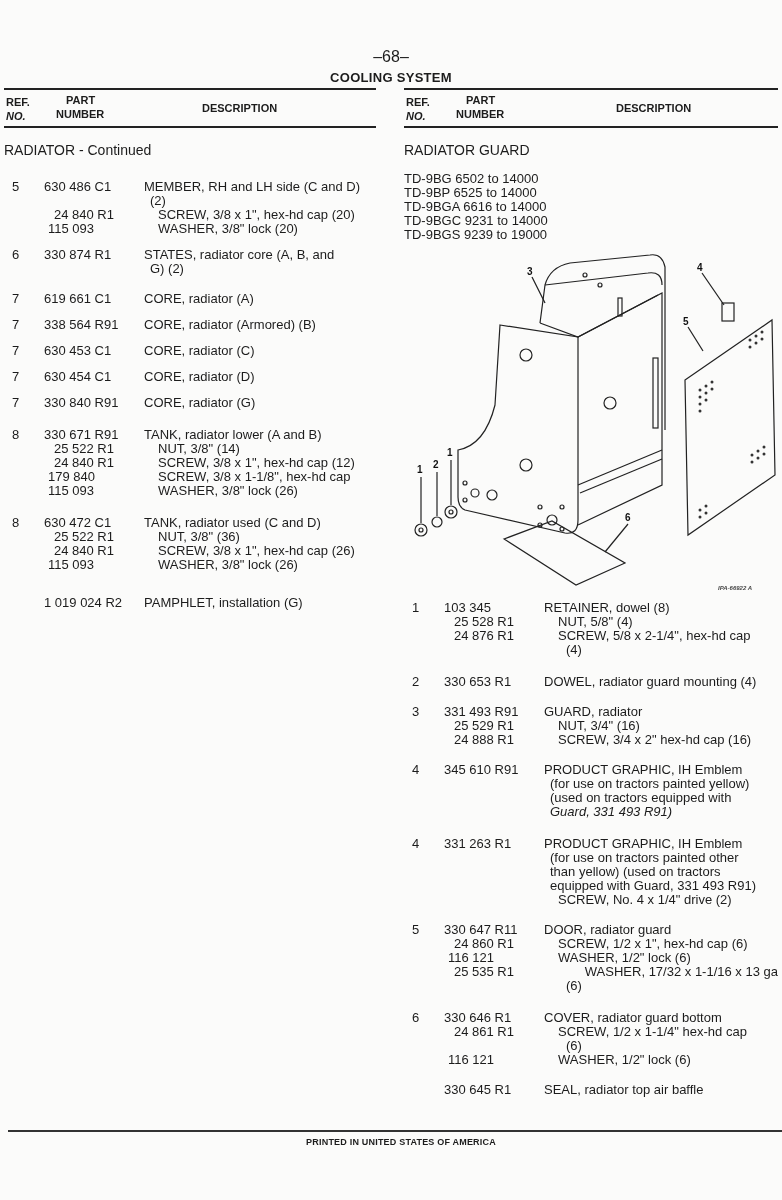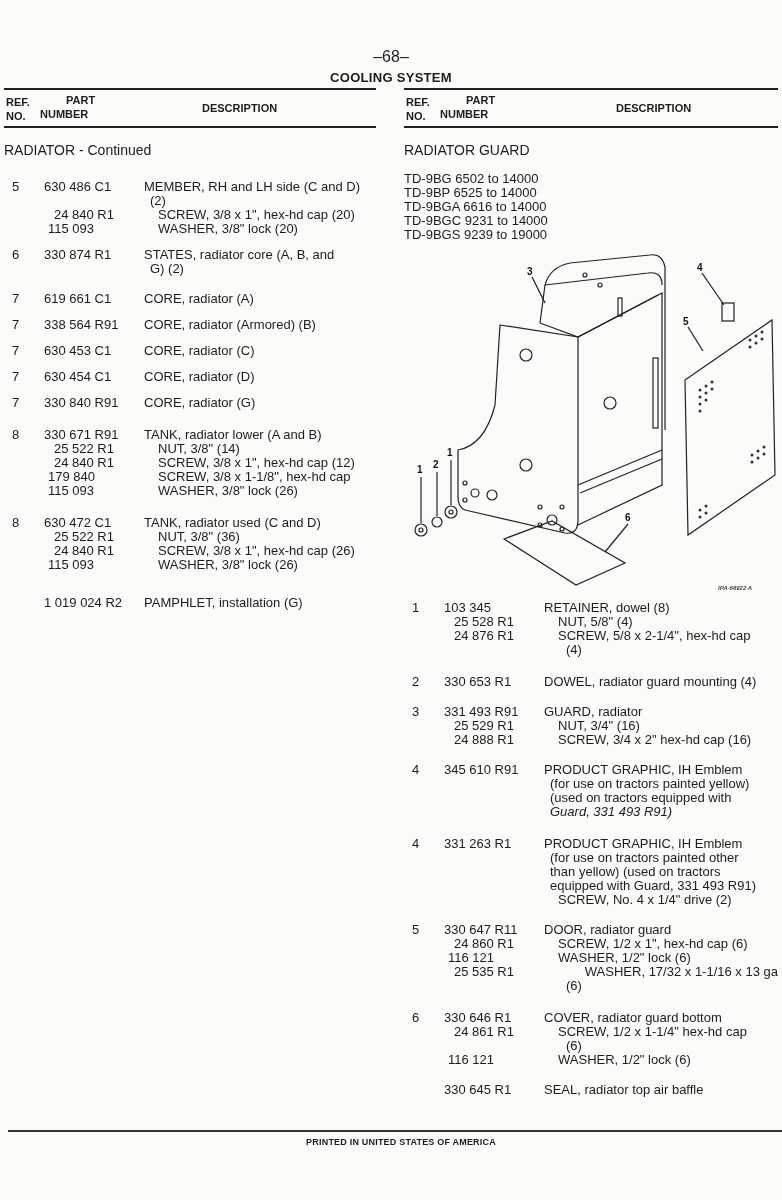--- a/index.html
+++ b/index.html
@@ -5,23 +5,23 @@
   * { box-sizing: border-box; margin: 0; padding: 0; }
   html, body { width: 782px; height: 1200px; background: #fbfbfa; overflow: hidden; }
   body { position: relative; font-family: "Liberation Sans", "DejaVu Sans", sans-serif; color: #1c1c1c; }
   .page-num { position: absolute; top: 48px; left: 0; width: 782px; text-align: center; font-size: 16px; }
   .title { position: absolute; top: 70px; left: 0; width: 782px; text-align: center; font-size: 13px; font-weight: bold; letter-spacing: 0.3px; }
   .col { position: absolute; top: 88px; }
   .col.left { left: 4px; width: 372px; }
   .col.right { left: 404px; width: 374px; }
   .hdr { position: relative; height: 40px; border-top: 2px solid #222; border-bottom: 2px solid #222; font-size: 11px; font-weight: bold; }
   .hdr .r1 { position: absolute; left: 2px; top: 6px; }
-  .hdr .r2 { position: absolute; left: 2px; top: 20px; }
+  .hdr .r2 { position: absolute; left: 2px; top: 20px; font-style: italic; }
   .hdr .p1 { position: absolute; left: 62px; top: 4px; }
-  .hdr .p2 { position: absolute; left: 36px; top: 18px; }
+  .hdr .p2 { position: absolute; left: 52px; top: 18px; }
   .hdr .desc { position: absolute; top: 12px; }
   .section { font-size: 14px; font-weight: normal; margin-top: 14px; }
   .models { font-size: 13px; line-height: 14px; margin-top: 14px; }
   .items { font-size: 13px; }
   .item { position: relative; margin-top: 12px; }
   .row { position: relative; display: flex; line-height: 14px; }
   .row .ref { width: 40px; padding-left: 8px; flex: none; }
   .row .pn { width: 100px; flex: none; }
   .row .pn.sub { padding-left: 10px; }
   .row .d { flex: 1; }

